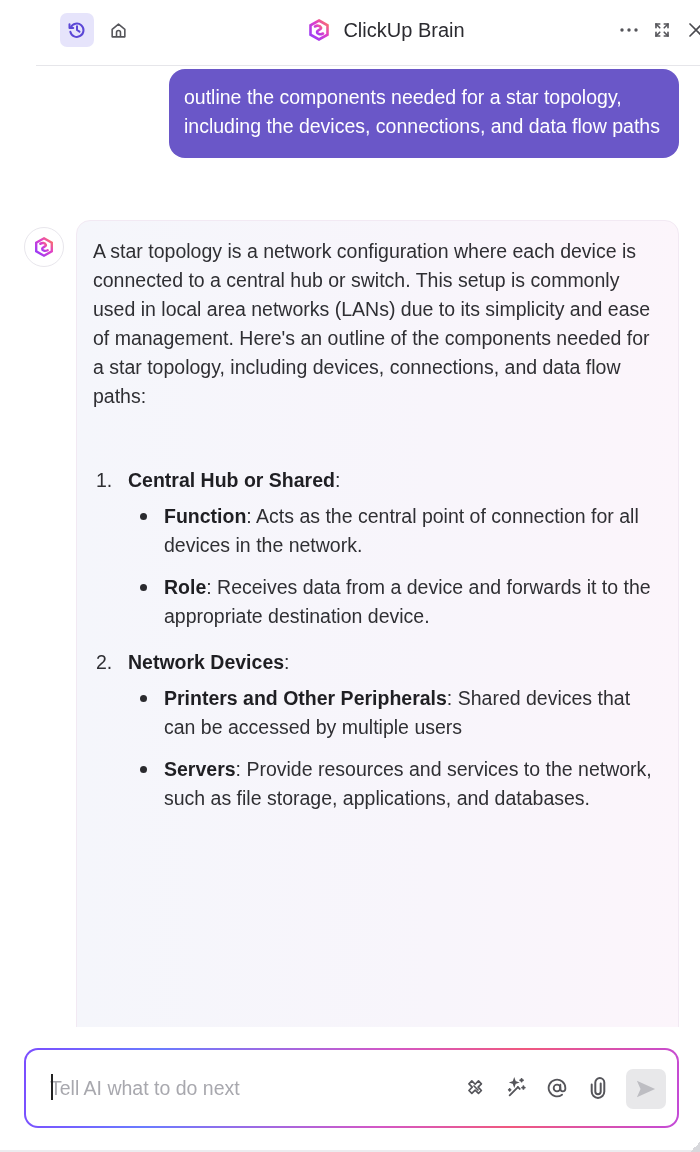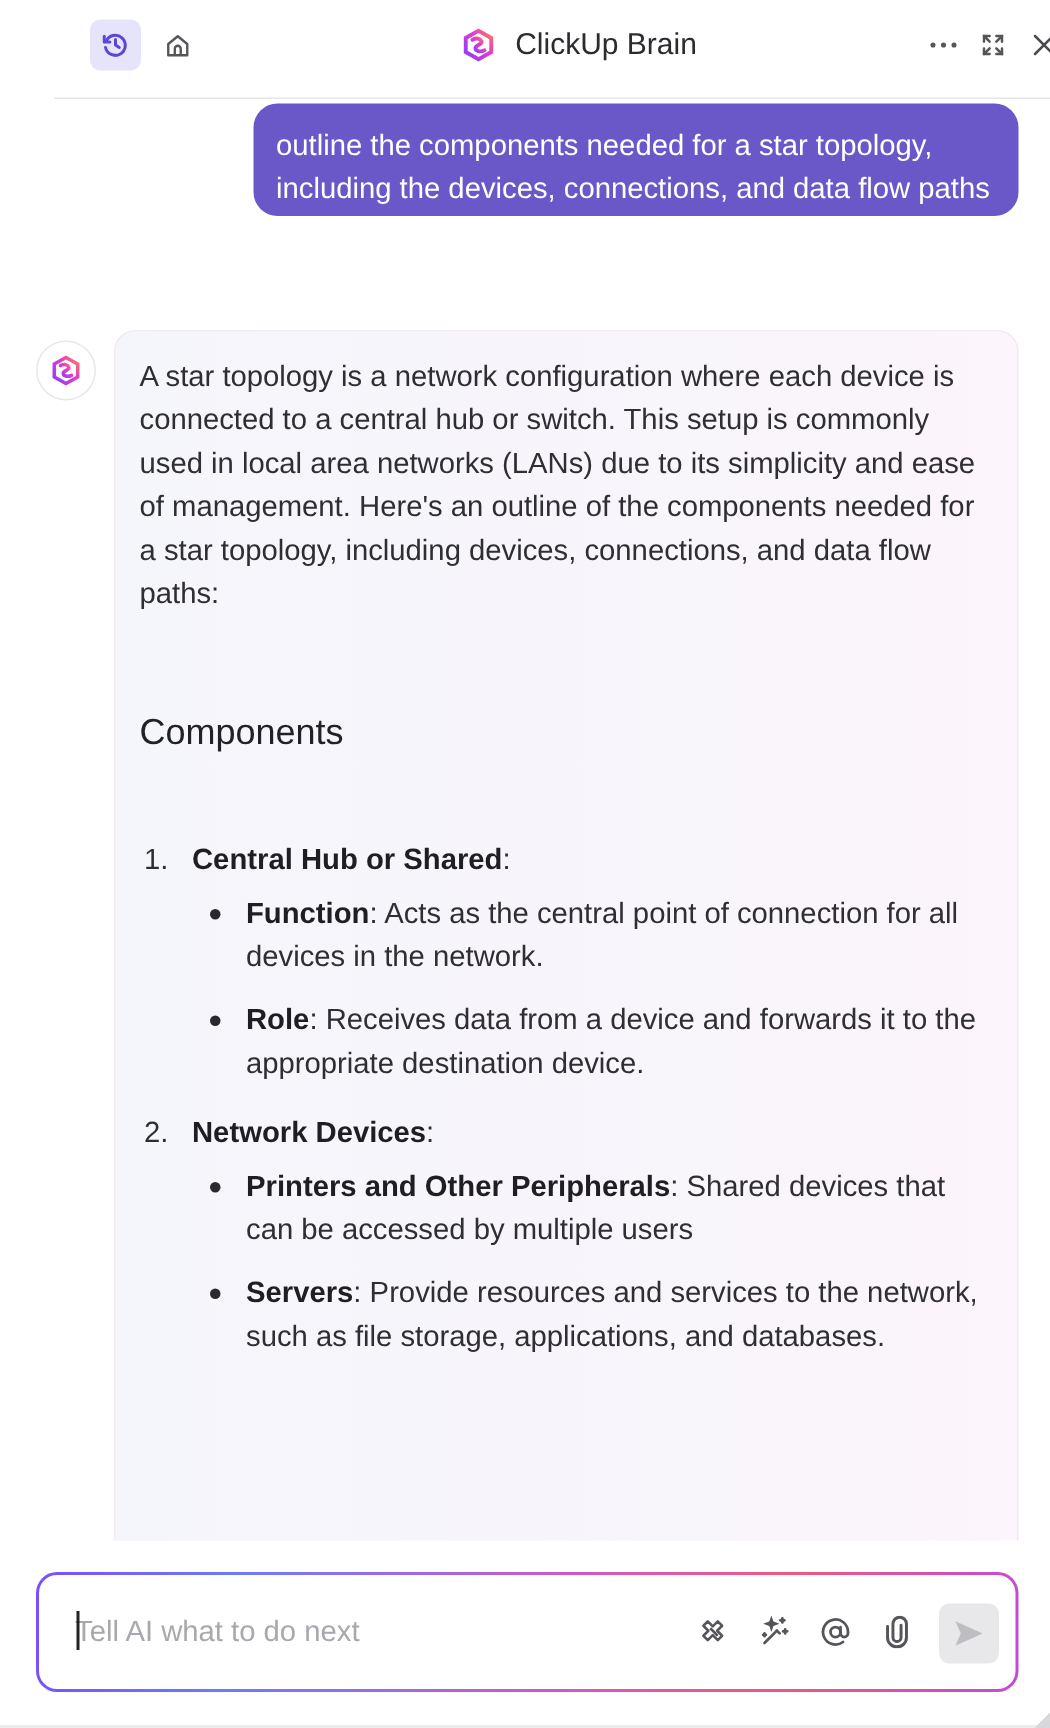--- a/index.html
+++ b/index.html
@@ -10,21 +10,21 @@
   .hbtn { position: absolute; top: 13px; width: 34px; height: 34px; border-radius: 7px; display: flex; align-items: center; justify-content: center; }
   .hbtn.history { left: 24px; background: #e6e4fb; }
   .hbtn.home { left: 65px; }
   .title-wrap { position: absolute; top: 18px; left: 0; width: 700px; display: flex; justify-content: center; align-items: center; gap: 12px; }
   .title { font-size: 20px; color: #2b2b30; }
   .hbtn.more { left: 576px; }
   .hbtn.expand { left: 609px; }
   .hbtn.close { left: 643px; }
 
   .chat { position: absolute; top: 67px; left: 0; width: 700px; height: 960px; overflow: hidden; }
-  .user-msg { position: absolute; top: 2px; left: 169px; width: 510px; background: #6a57c8; color: #fff; border-radius: 16px; padding: 14px 16px 3px 15px; font-size: 19.5px; line-height: 29px; }
+  .user-msg { position: absolute; top: 2px; left: 169px; width: 510px; background: #6a57c8; color: #fff; border-radius: 16px; padding: 14px 16px 17px 15px; font-size: 19.5px; line-height: 29px; }
 
   .ai-avatar { position: absolute; top: 160px; left: 24px; width: 40px; height: 40px; border-radius: 50%; border: 1px solid #e8e6ec; background: #fff; display: flex; align-items: center; justify-content: center; }
   .ai-msg { position: absolute; top: 153px; left: 76px; width: 603px; height: 900px; background: linear-gradient(90deg, #f5f6fb 0%, #f8f5fb 60%, #fcf5fb 100%); border: 1px solid #f2e9f3; border-radius: 14px; padding: 16px 16px 0 16px; font-size: 19.5px; line-height: 29px; color: #2f2f33; }
   .ai-msg p { margin: 0; }
   .ai-msg h2 { font-size: 24px; font-weight: normal; color: #222226; margin-top: 63px; line-height: 30px; }
   .ol { margin-top: 55px; }
   .ol-item { position: relative; padding-left: 35px; }
   .ol-num { position: absolute; left: 3px; top: 0; }
   .ol-item + .ol-item { margin-top: 17px; }
   .ul { margin-top: 7px; }
@@ -115,21 +115,20 @@
             <stop offset="1" stop-color="#ff7a59"></stop>
           </linearGradient>
         </defs>
       <path d="M12 2.5 20.5 7.3v9.4L12 21.5 3.5 16.7V7.3z" stroke="url(#lg2)"></path>
       <path d="M8 8.5c2-1.5 5-1 6 1s-4 2.5-4 4.5 3 3 6 1.5" stroke="url(#lg2)"></path>
     </svg>
   </div>
 
   <div class="ai-msg">
     <p>A star topology is a network configuration where each device is connected to a central hub or switch. This setup is commonly used in local area networks (LANs) due to its simplicity and ease of management. Here's an outline of the components needed for a star topology, including devices, connections, and data flow paths:</p>
-    <h2>Components</h2>
 
     <div class="ol">
       <div class="ol-item">
         <span class="ol-num">1.</span>
         <div><b>Central Hub or Shared</b>:</div>
         <div class="ul">
           <div class="ul-item">
             <span class="bullet"></span>
             <b>Function</b><span>: Acts as the central point of connection for all devices in the network.</span>
           </div>

